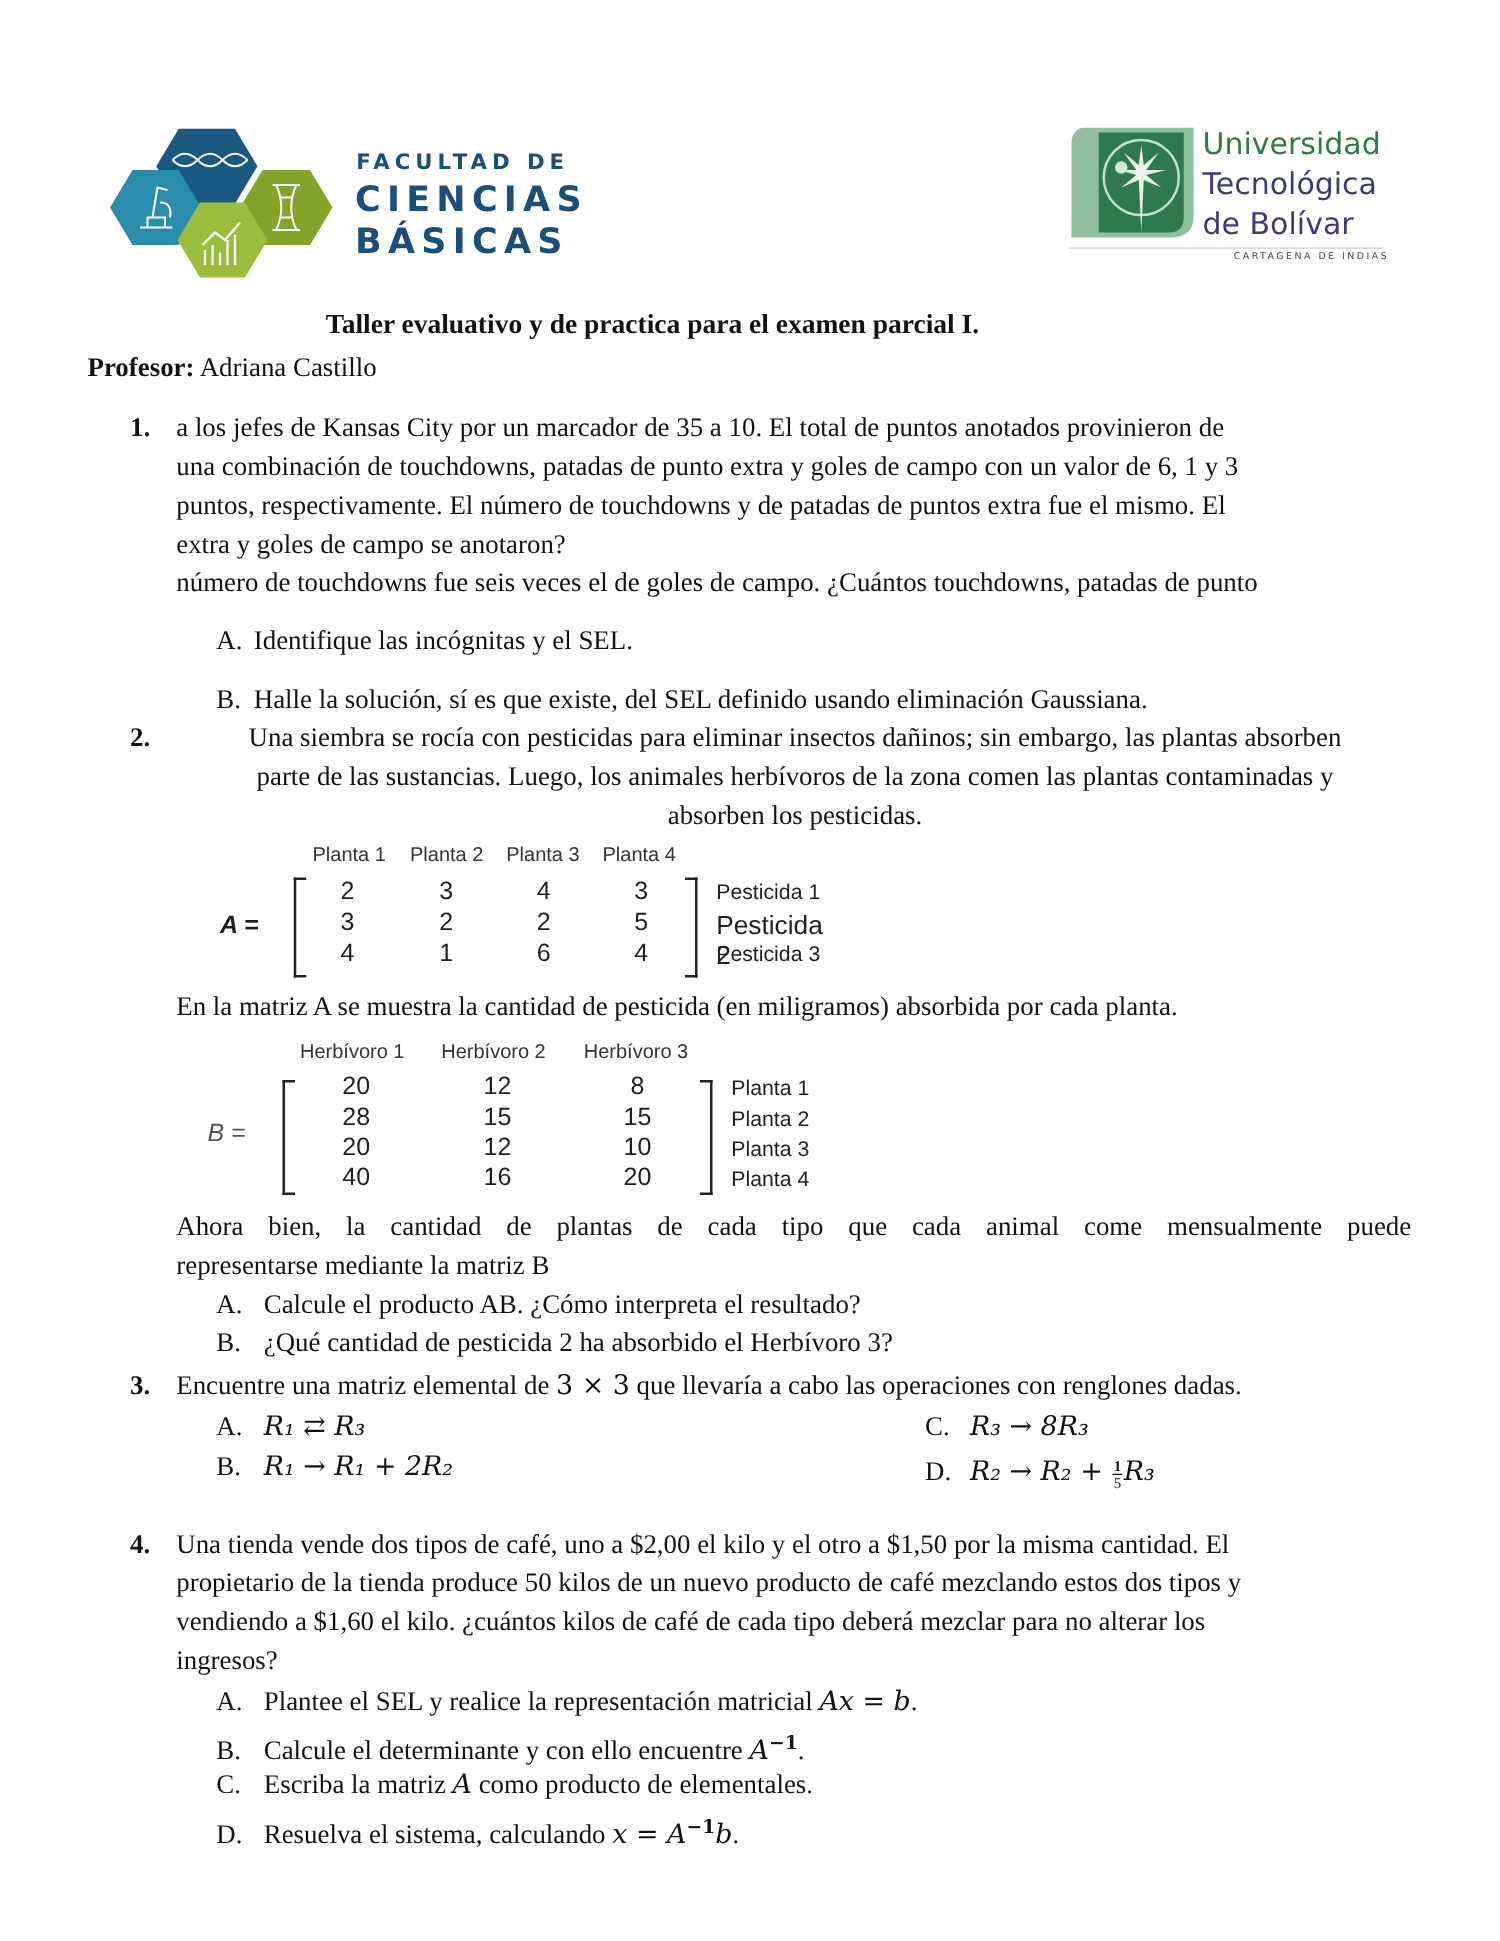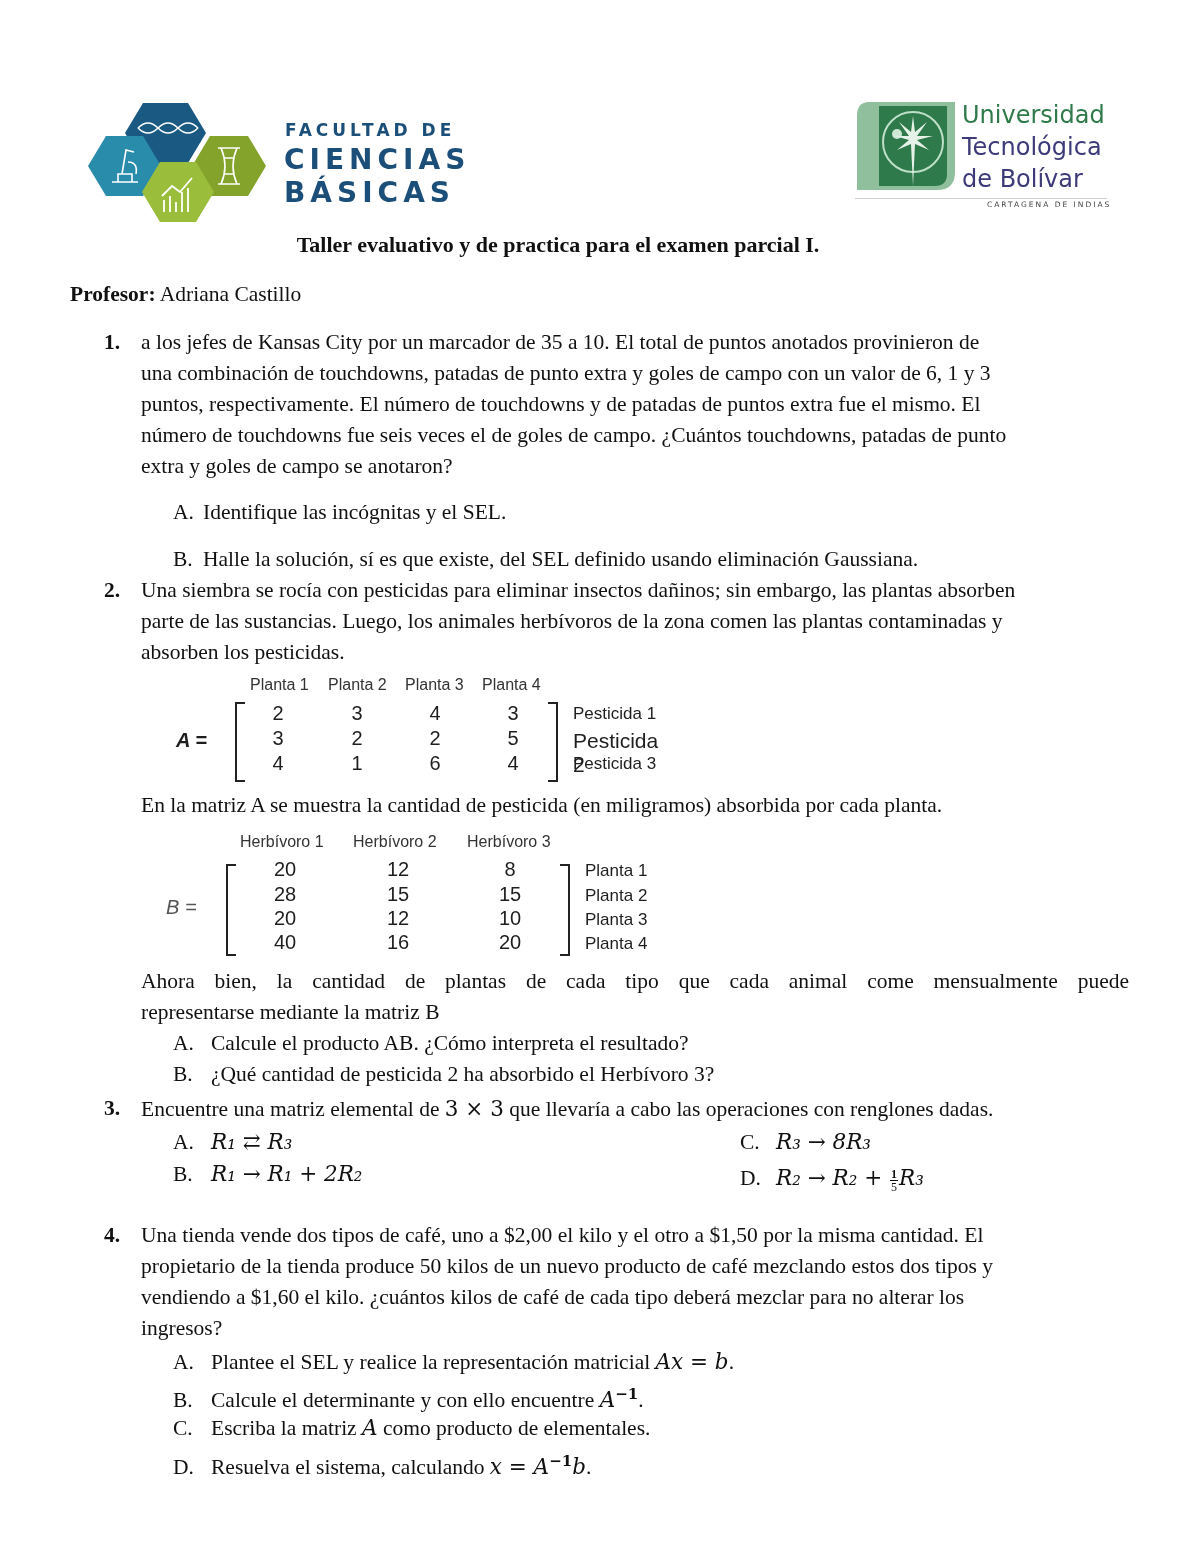--- a/index.html
+++ b/index.html
@@ -67,44 +67,44 @@
     <circle cx="40" cy="32" r="5" fill="#cfe8d5"></circle>
     <path d="M56,14 L58,30 L70,20 L60,34 L76,34 L60,38 L72,48 L58,42 L56,84 L54,42 L40,48 L52,38 L38,34 L52,34 L42,20 L54,30 Z" fill="#e6f2e8"></path>
   </svg>
   <div class="utb-word abs" style="left:107px; top:0px; color:#2f7a4a;">Universidad</div>
   <div class="utb-word abs" style="left:107px; top:32px; color:#3c3a78;">Tecnológica</div>
   <div class="utb-word abs" style="left:107px; top:64px; color:#3c3a78;">de Bolívar</div>
   <div class="abs" style="left:0; top:98px; width:252px; height:1px; background:#cfcfcf;"></div>
   <div class="abs" style="left:132px; top:100px; font-family:'DejaVu Sans',sans-serif; font-size:7.5px; letter-spacing:2px; color:#444;">CARTAGENA DE INDIAS</div>
 </div>
 
-<div class="abs txt" style="left:0; width:1044px; top:229px; text-align:center; font-weight:bold; font-size:22px;padding-left:36px;">Taller evaluativo y de practica para el examen parcial I.</div>
+<div class="abs txt" style="left:0; width:1044px; top:243px; text-align:center; font-weight:bold; font-size:22px;">Taller evaluativo y de practica para el examen parcial I.</div>
 
 <div class="abs txt" style="left:70px; top:279px;">
   <span style="font-weight:bold;">Profesor:</span>
   <span>Adriana Castillo</span>
 </div>
 
 <div class="abs txt num" style="left:104px; top:327px;">1.</div>
 <div class="abs txt" style="left:141px; top:327px; width:990px;">
   <div style="white-space:nowrap;">a los jefes de Kansas City por un marcador de 35 a 10. El total de puntos anotados provinieron de</div>
   <div style="white-space:nowrap;">una combinación de touchdowns, patadas de punto extra y goles de campo con un valor de 6, 1 y 3</div>
   <div style="white-space:nowrap;">puntos, respectivamente. El número de touchdowns y de patadas de puntos extra fue el mismo. El</div>
+  <div style="white-space:nowrap;">extra y goles de campo se anotaron?</div>
   <div style="white-space:nowrap;">número de touchdowns fue seis veces el de goles de campo. ¿Cuántos touchdowns, patadas de punto</div>
-  <div style="white-space:nowrap;">extra y goles de campo se anotaron?</div>
 </div>
 <div class="abs sub-item" style="left:173px; top:497px;">
   <span style="display:inline-block; width:30px;">A.</span><span>Identifique las incógnitas y el SEL.</span>
 </div>
 <div class="abs sub-item" style="left:173px; top:544px;">
   <span style="display:inline-block; width:30px;">B.</span><span>Halle la solución, sí es que existe, del SEL definido usando eliminación Gaussiana.</span>
 </div>
 
 <div class="abs txt num" style="left:104px; top:575px;">2.</div>
-<div class="abs txt" style="left:141px; top:575px; width:990px;">
+<div class="abs txt" style="left:141px; top:575px; width:990px;text-align:center;">
   <div style="white-space:nowrap;">Una siembra se rocía con pesticidas para eliminar insectos dañinos; sin embargo, las plantas absorben</div>
   <div style="white-space:nowrap;">parte de las sustancias. Luego, los animales herbívoros de la zona comen las plantas contaminadas y</div>
   <div style="white-space:nowrap;">absorben los pesticidas.</div>
 </div>
 
 <div class="abs mat" style="left:170px; top:672px; width:500px; height:115px;">
   <div class="abs mat-head" style="left:80px; top:4px;">Planta 1</div>
   <div class="abs mat-head" style="left:158px; top:4px;">Planta 2</div>
   <div class="abs mat-head" style="left:235px; top:4px;">Planta 3</div>
   <div class="abs mat-head" style="left:312px; top:4px;">Planta 4</div>

